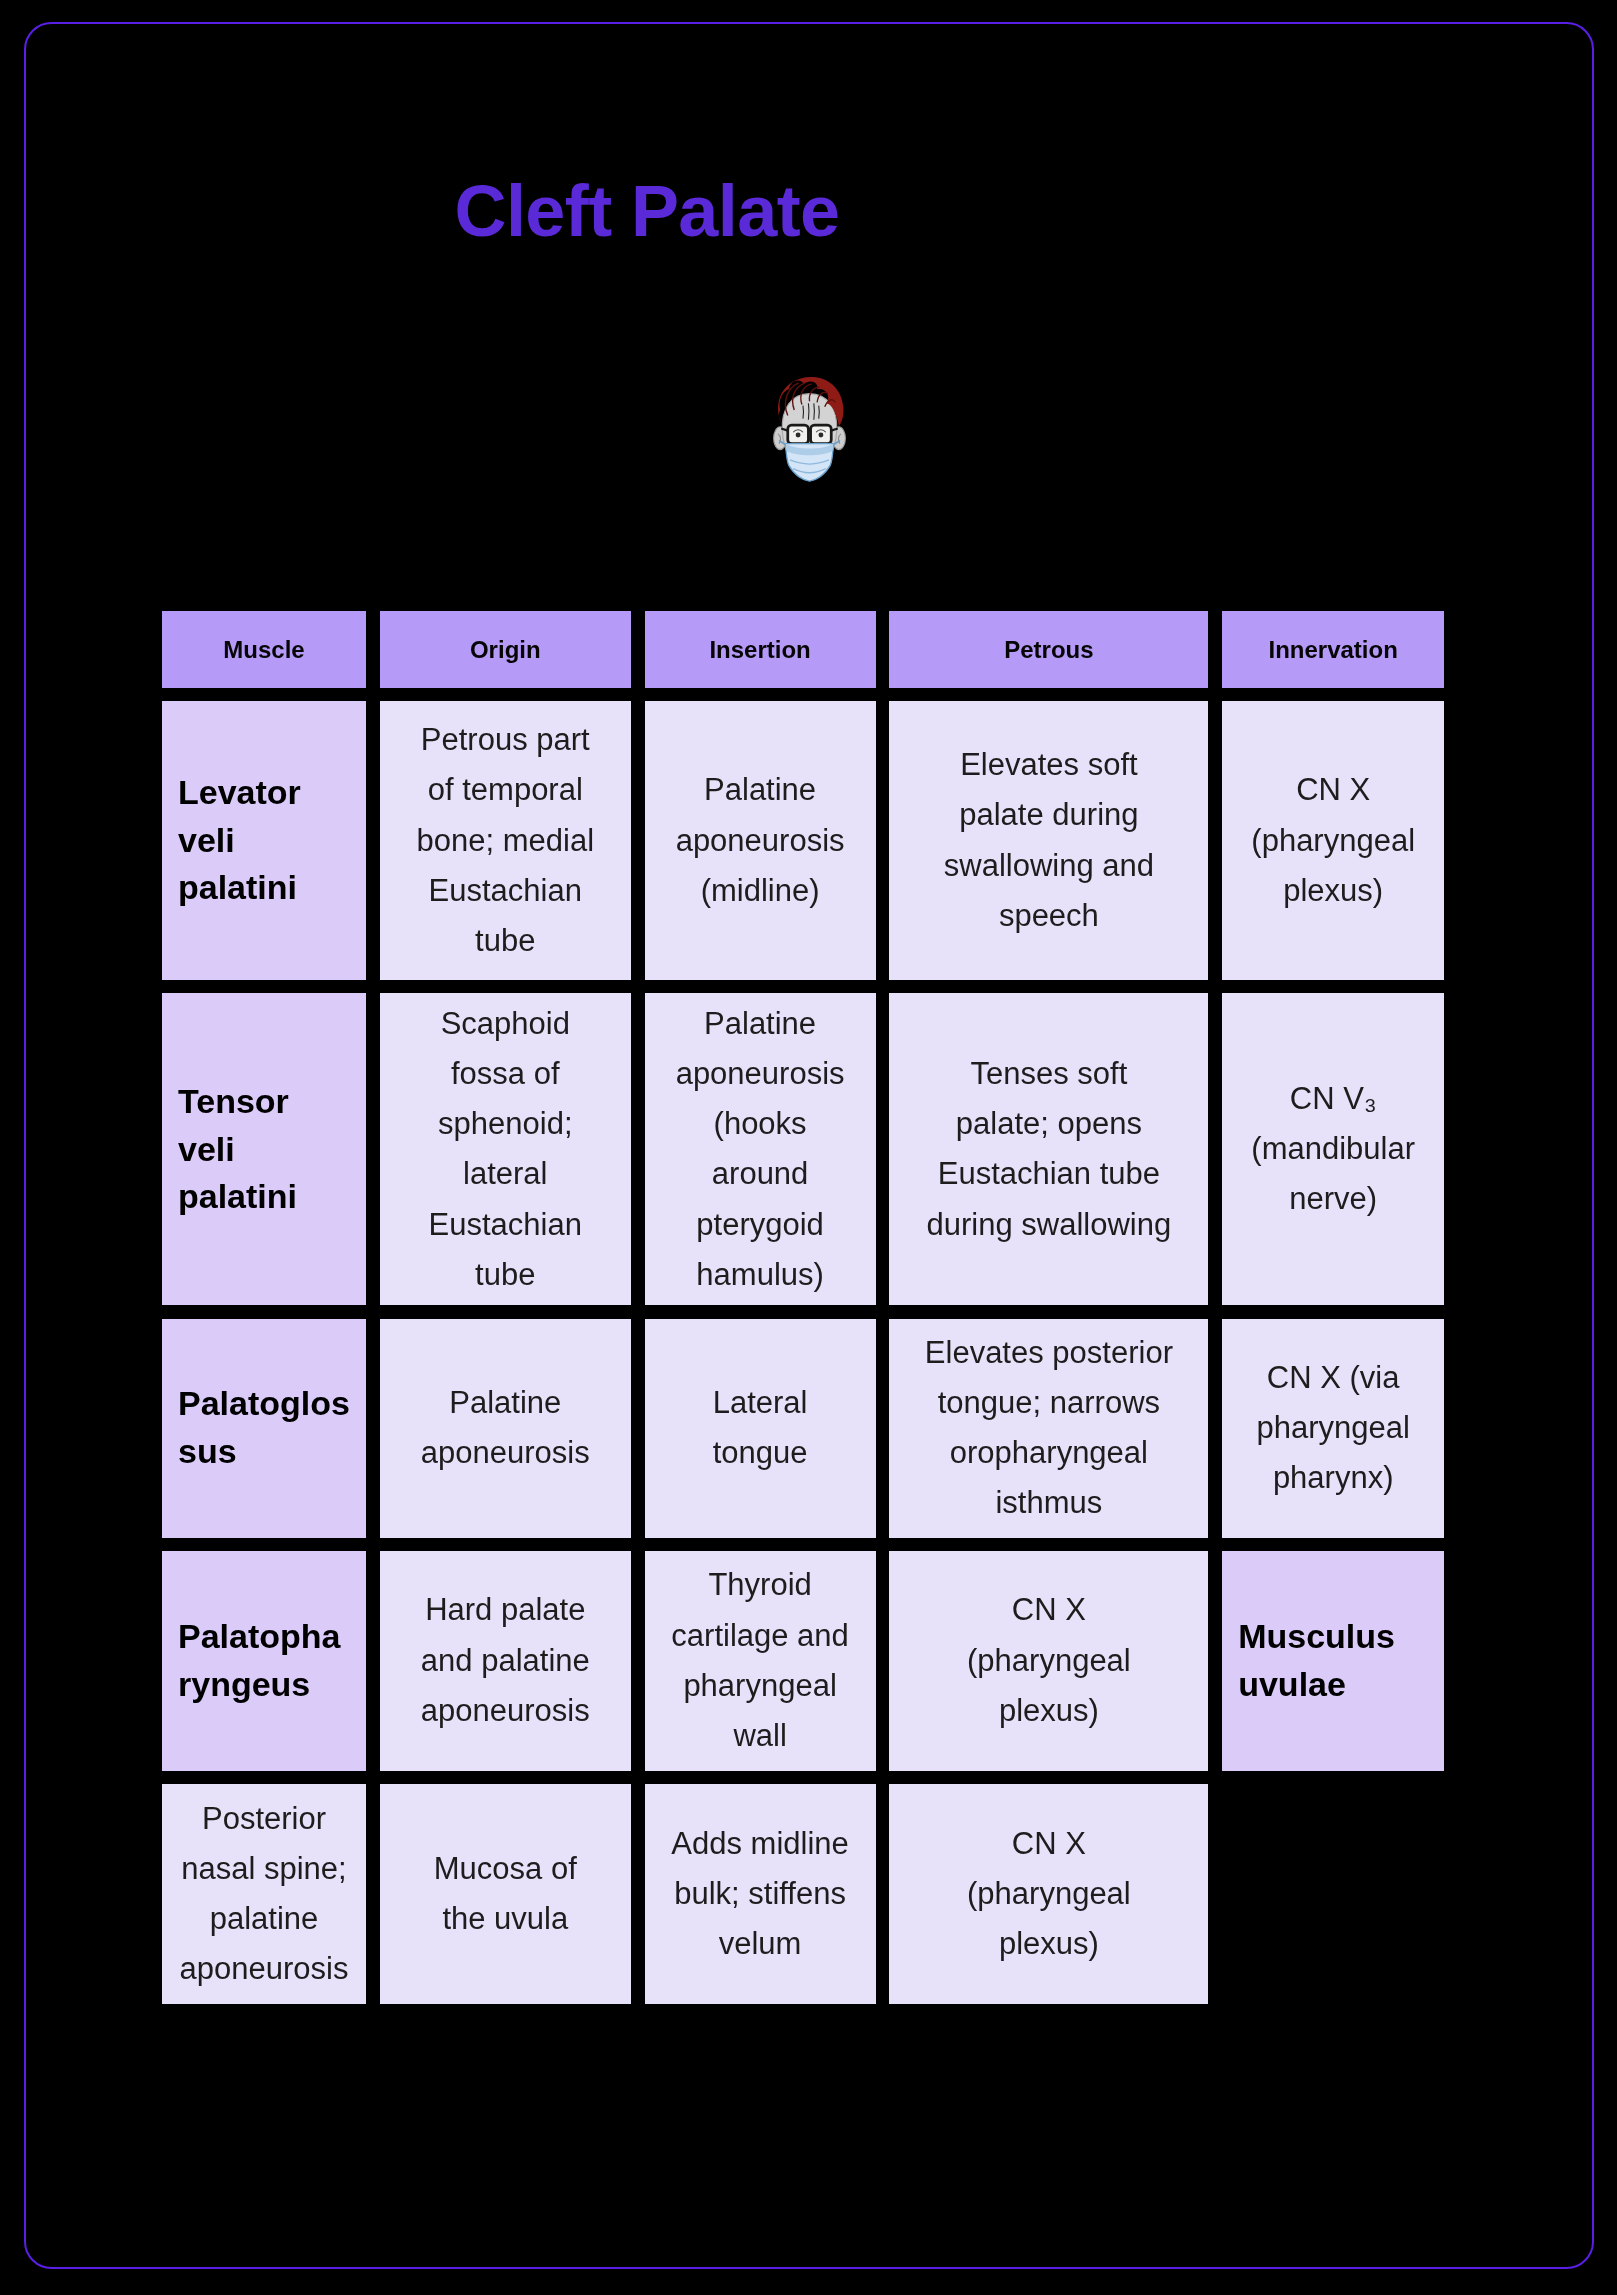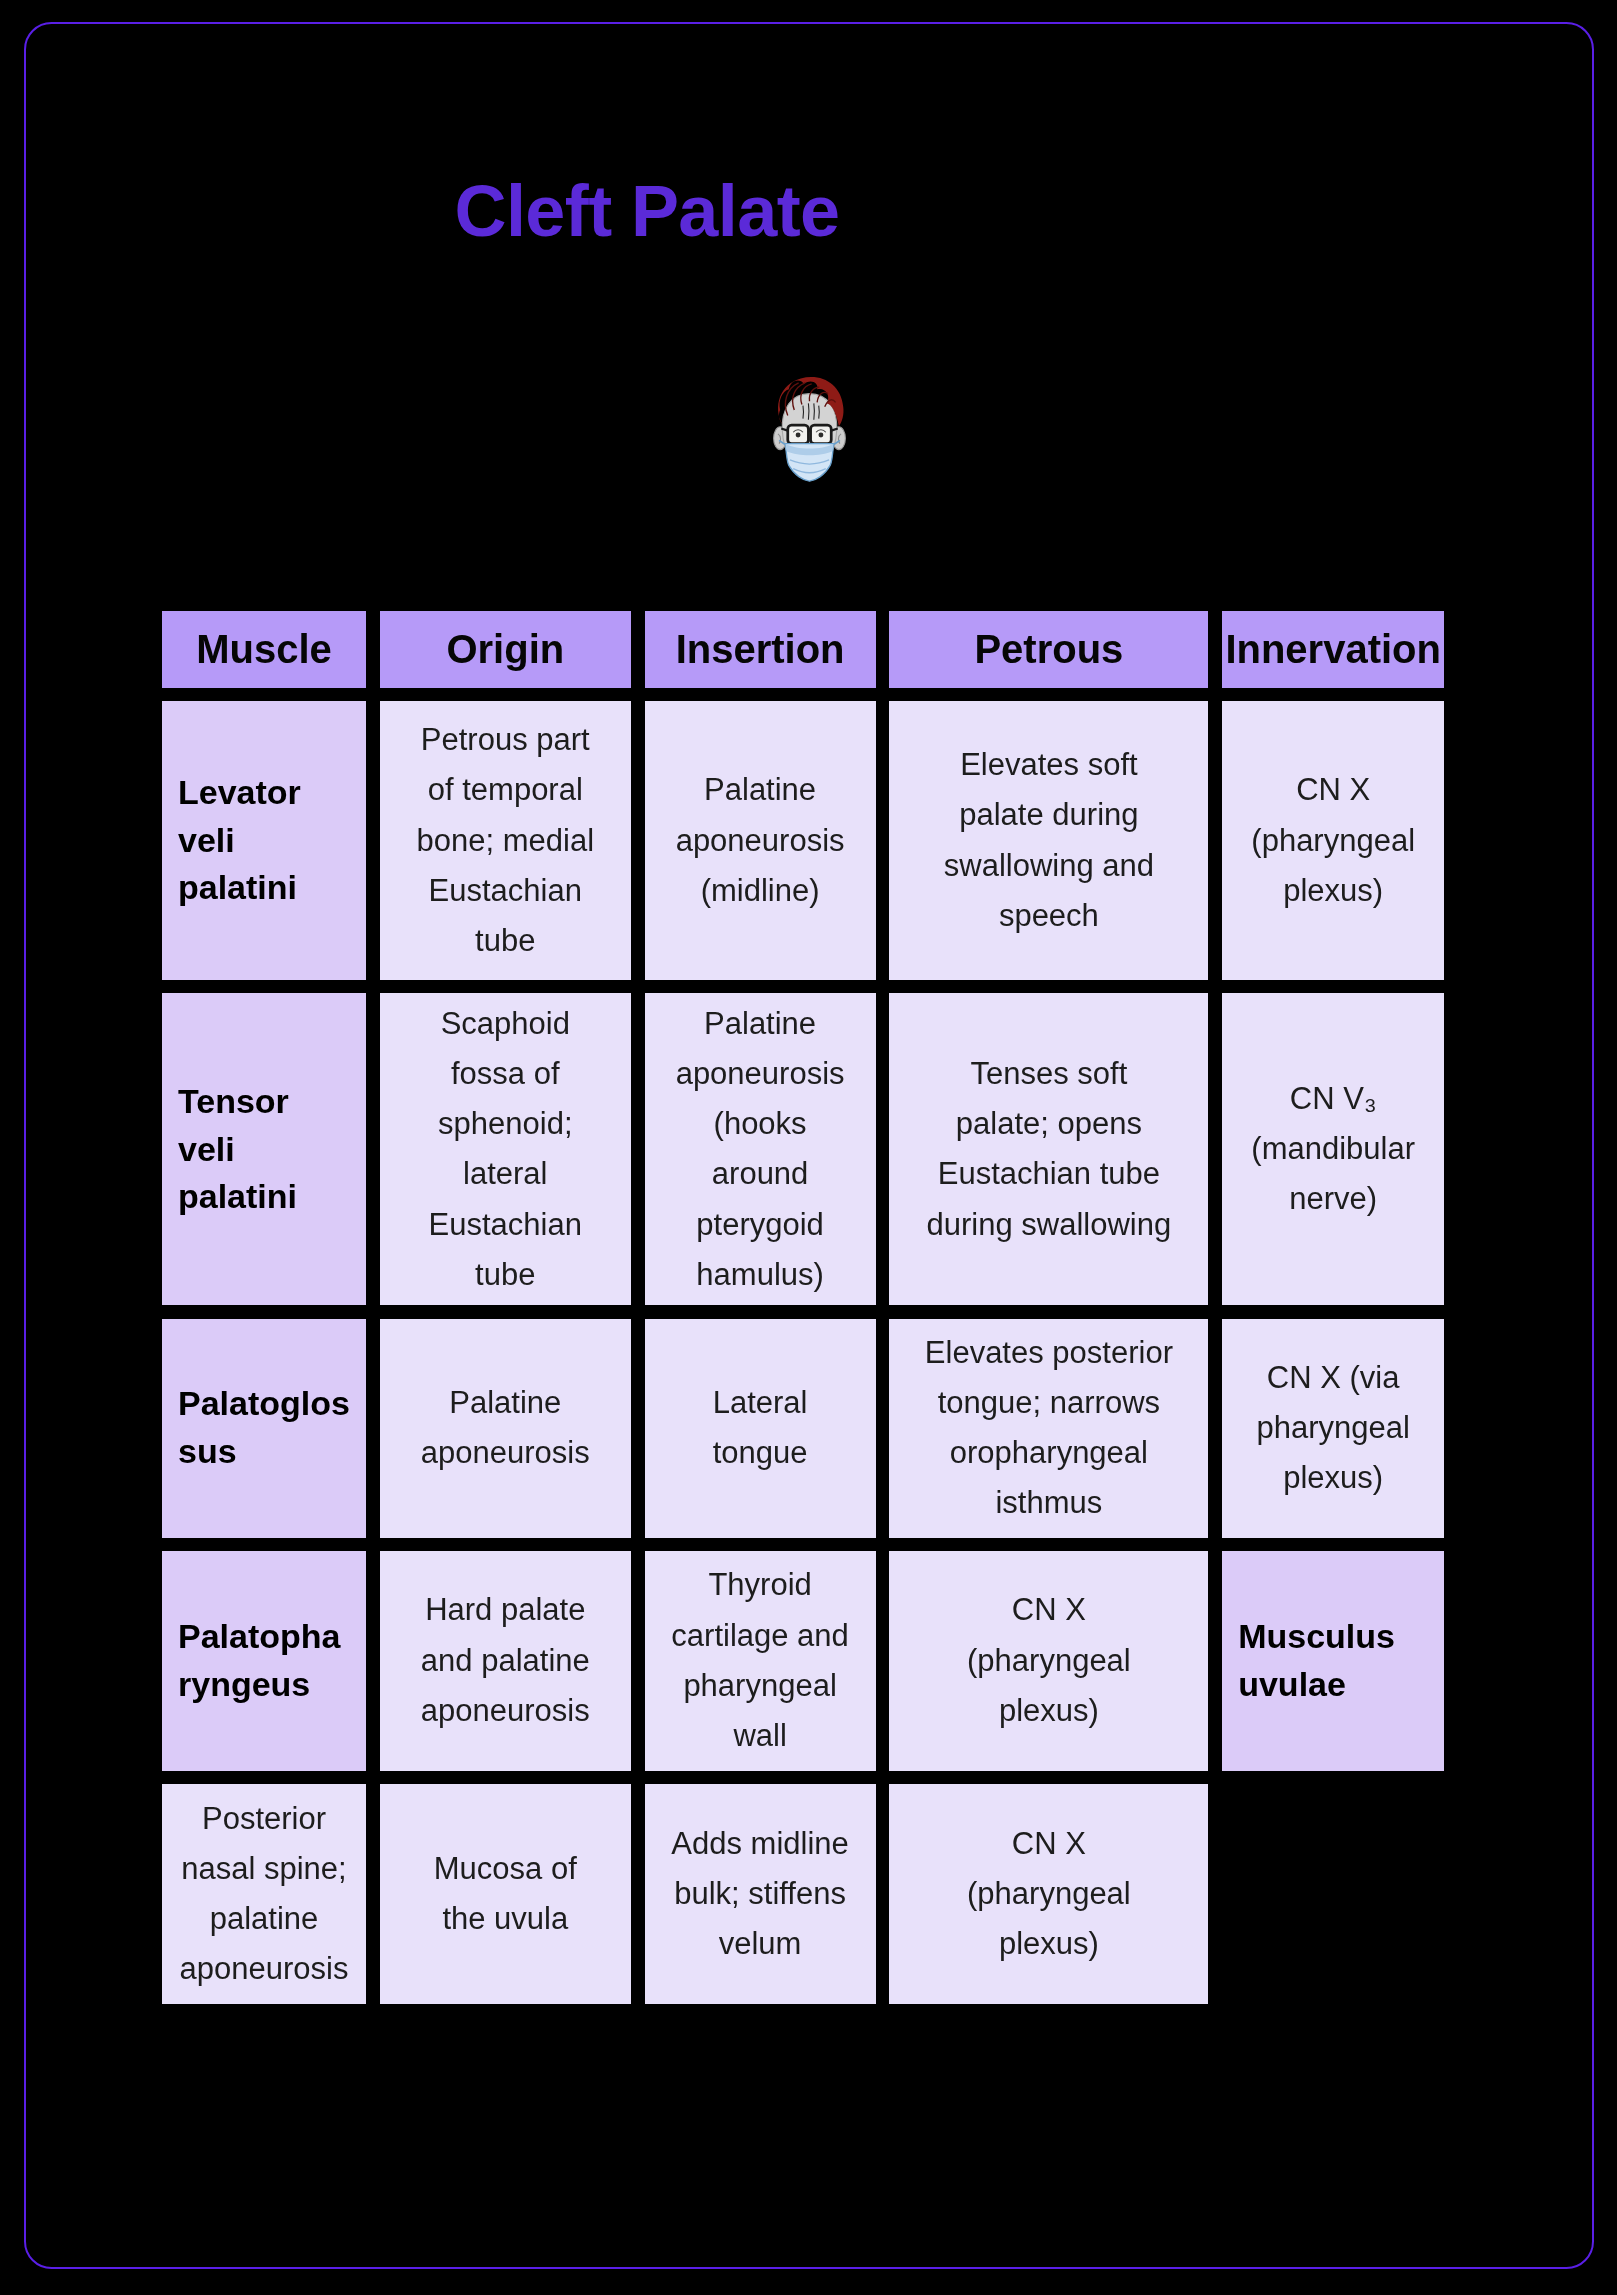--- a/index.html
+++ b/index.html
@@ -57,21 +57,21 @@
     row-gap: 13.2px;
   }
   .cell {
     display: flex;
     align-items: center;
     box-sizing: border-box;
   }
   .th {
     background: #B69AF8;
     justify-content: center;
-    font-size: 40px;
+    font-size: 24px;
     font-weight: 700;
     color: #060606;
     padding: 0 6.9px;
     text-align: center;
   }
   .muscle {
     background: #DBCBF8;
     justify-content: flex-start;
     text-align: left;
     font-size: 34px;
@@ -183,21 +183,21 @@
     <div class="cell body">Palatine
 aponeurosis</div>
     <div class="cell body">Lateral
 tongue</div>
     <div class="cell body">Elevates posterior
 tongue; narrows
 oropharyngeal
 isthmus</div>
     <div class="cell body">CN X (via
 pharyngeal
-plexus)</div>
+pharynx)</div>
 
     <div class="cell muscle">Palatopharyngeus</div>
     <div class="cell body">Hard palate
 and palatine
 aponeurosis</div>
     <div class="cell body">Thyroid
 cartilage and
 pharyngeal
 wall</div>
     <div class="cell body">CN X

